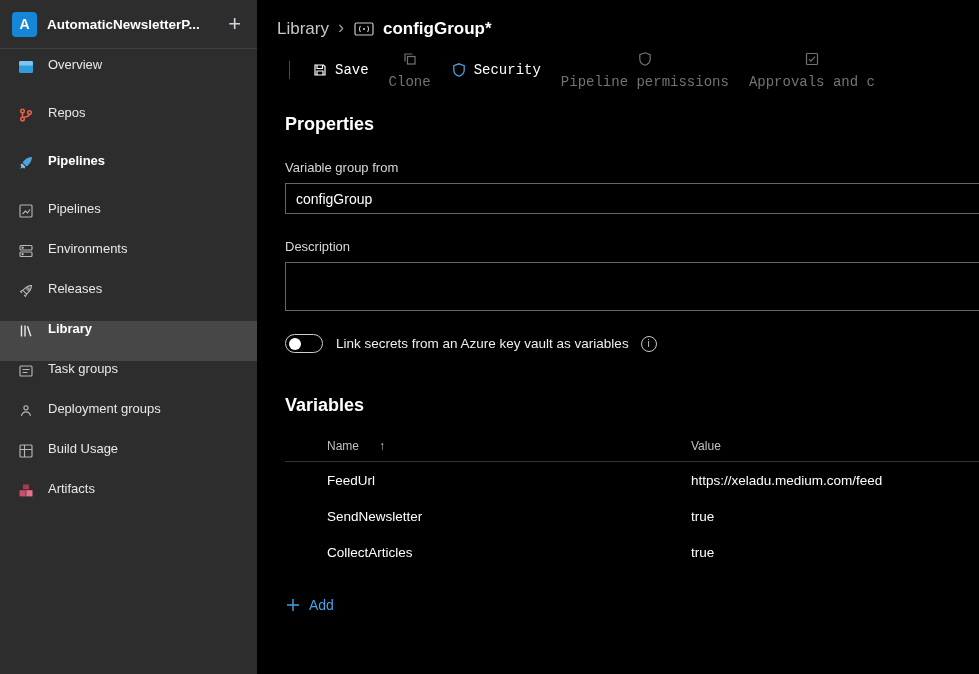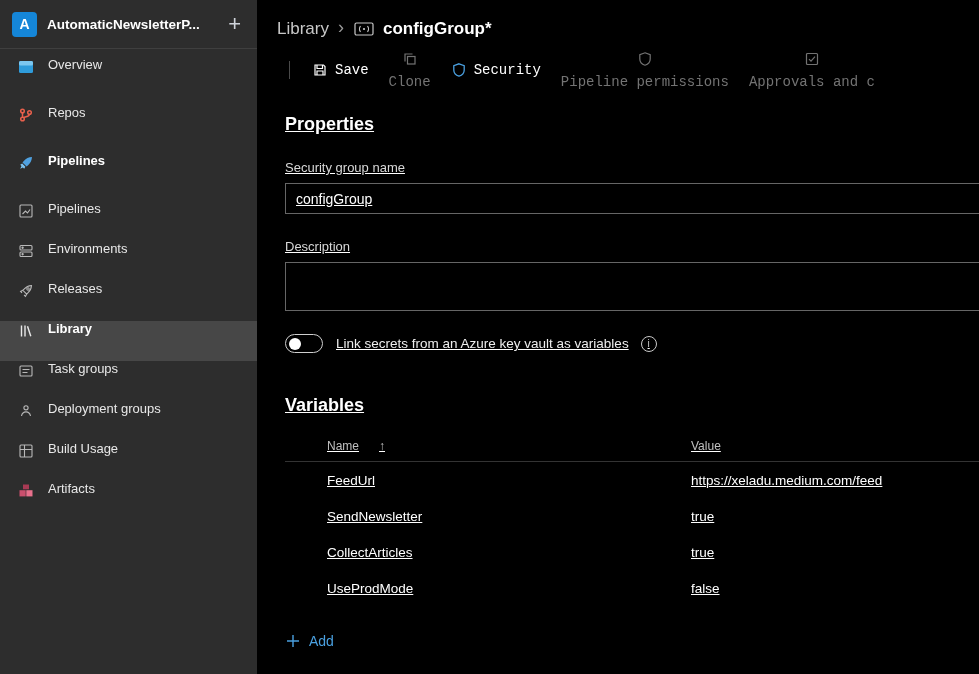--- a/index.html
+++ b/index.html
@@ -82,21 +82,21 @@
   .toolbar-divider { width: 1px; height: 18px; background: #4a4a4a; margin: 0 12px; }
   .tb-btn {
     background: none; border: none; font-family: Liberation Mono, monospace;
     display: inline-flex; align-items: center; gap: 7px;
     font-size: 14px; color: #ffffff; margin: 16px 10px; cursor: pointer;
   }
   .tb-btn.disabled { color: #737373; cursor: default; flex-direction: column; }
   .tb-btn svg { display: block; }
   .tb-btn .ic-blue { color: #4aa0e0; }
 
-  .content { padding: 0 0 0 28px; text-decoration: underline; }
+  .content { padding: 0 0 0 28px; }
   .section-heading { font-size: 18px; font-weight: bold; color: #fff; }
   .properties { margin-top: 26px; }
   .field-label { display: block; font-size: 13px; color: #d8d8d8; margin-top: 25px; }
   .text-input, .text-area {
     display: block; margin-top: 8px;
     width: 740px; background: #000; color: #fff;
     border: 1px solid #666; font-family: inherit; font-size: 14px;
     padding: 0 10px;
   }
   .text-input { height: 31px; }
@@ -362,21 +362,21 @@
         </span>
         <span>Approvals and c</span>
       </button>
     </div>
 
     <div class="content">
 
       <section class="properties">
         <h2 class="section-heading">Properties</h2>
 
-        <label class="field-label">Security group name</label>
+        <label class="field-label">Variable group from</label>
         <input class="text-input" type="text" value="configGroup" style="">
 
         <label class="field-label">Description</label>
         <textarea class="text-area" style=""></textarea>
 
         <div class="toggle-row">
           <span class="toggle">
               <span class="knob"></span>
             </span>
           <span class="toggle-label">Link secrets from an Azure key vault as variables</span>
@@ -401,24 +401,20 @@
             <span>https://xeladu.medium.com/feed</span>
           </div>
           <div class="trow tbody-row">
             <span class="name-cell">SendNewsletter</span>
             <span>true</span>
           </div>
           <div class="trow tbody-row">
             <span class="name-cell">CollectArticles</span>
             <span>true</span>
           </div>
-          <div class="trow tbody-row">
-            <span class="name-cell">UseProdMode</span>
-            <span>false</span>
-          </div>
         </div>
 
         <button class="add-btn">
           <span>
             <svg width="16" height="16" viewBox="0 0 16 16">
                 <path d="M8 2v12M2 8h12" stroke="#4aa0e0" stroke-width="1.4"></path>
               </svg>
           </span>
           <span>Add</span>
         </button>

